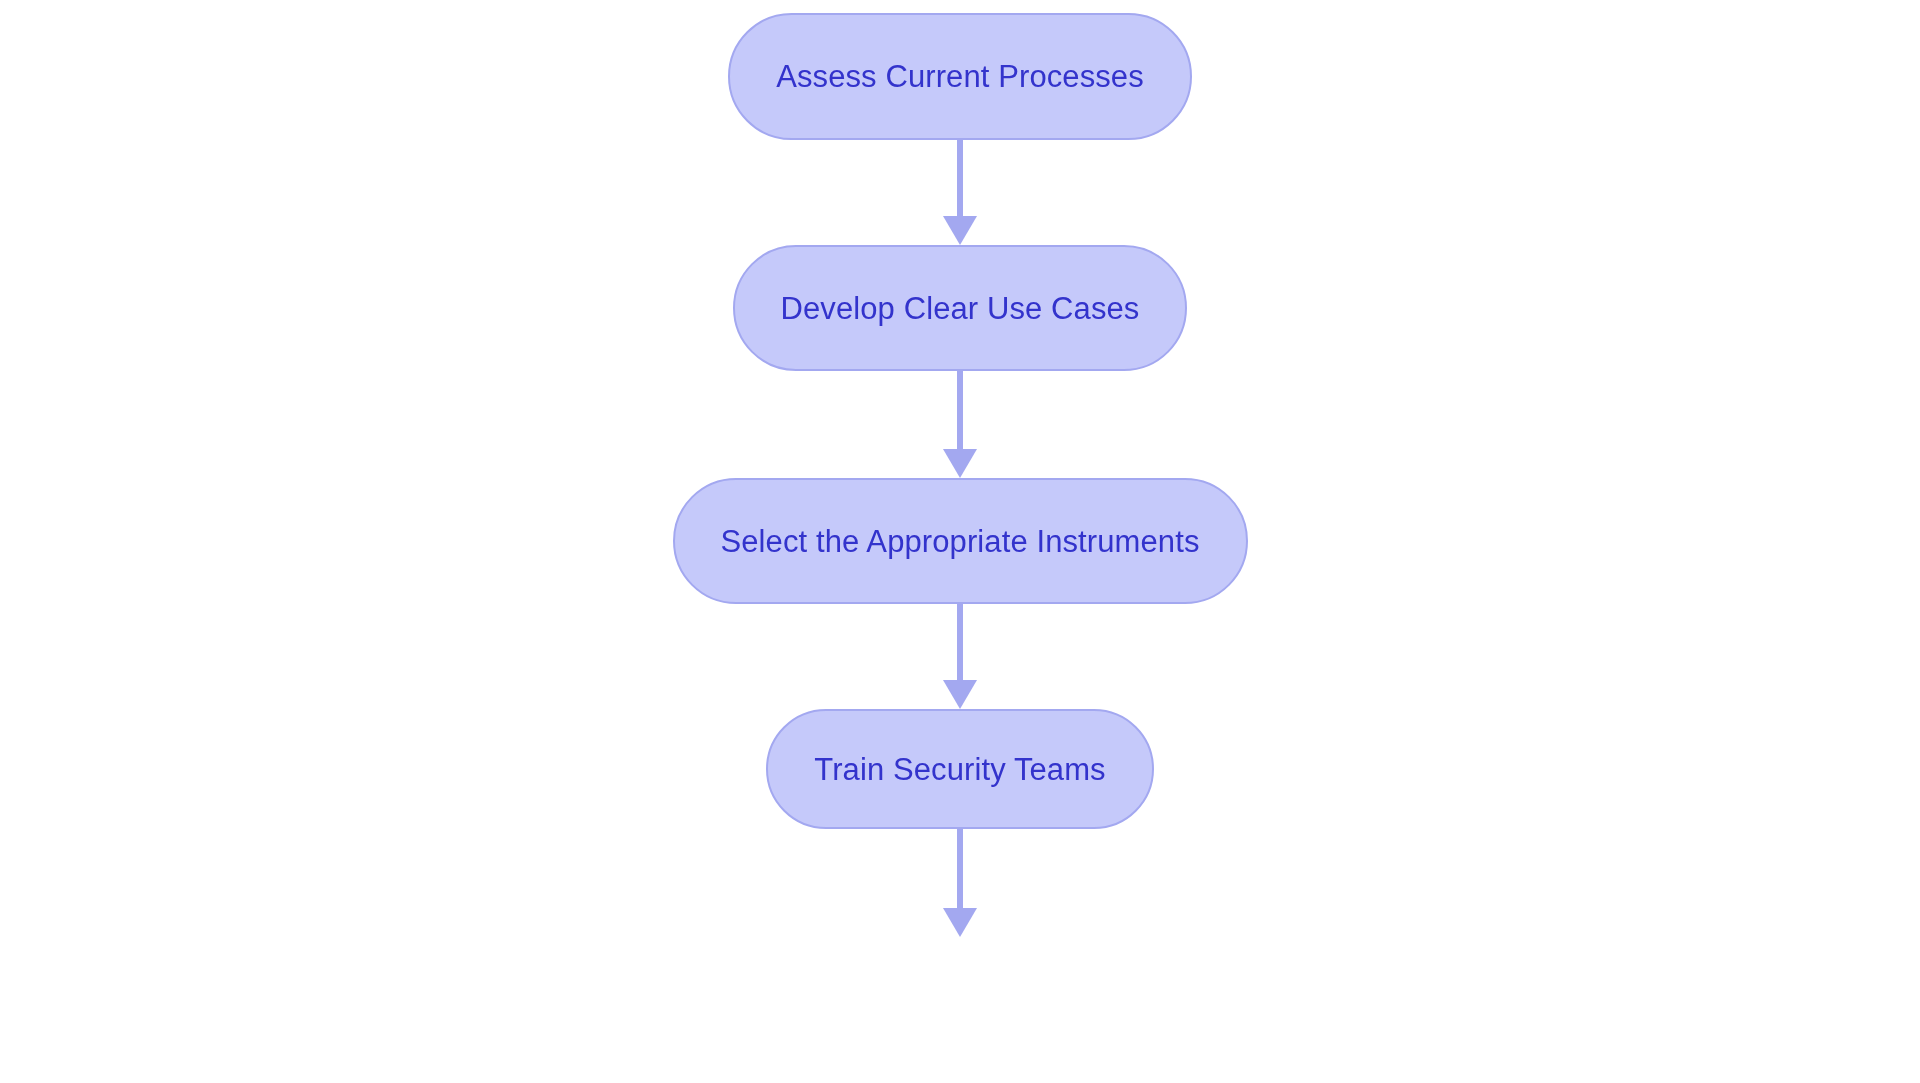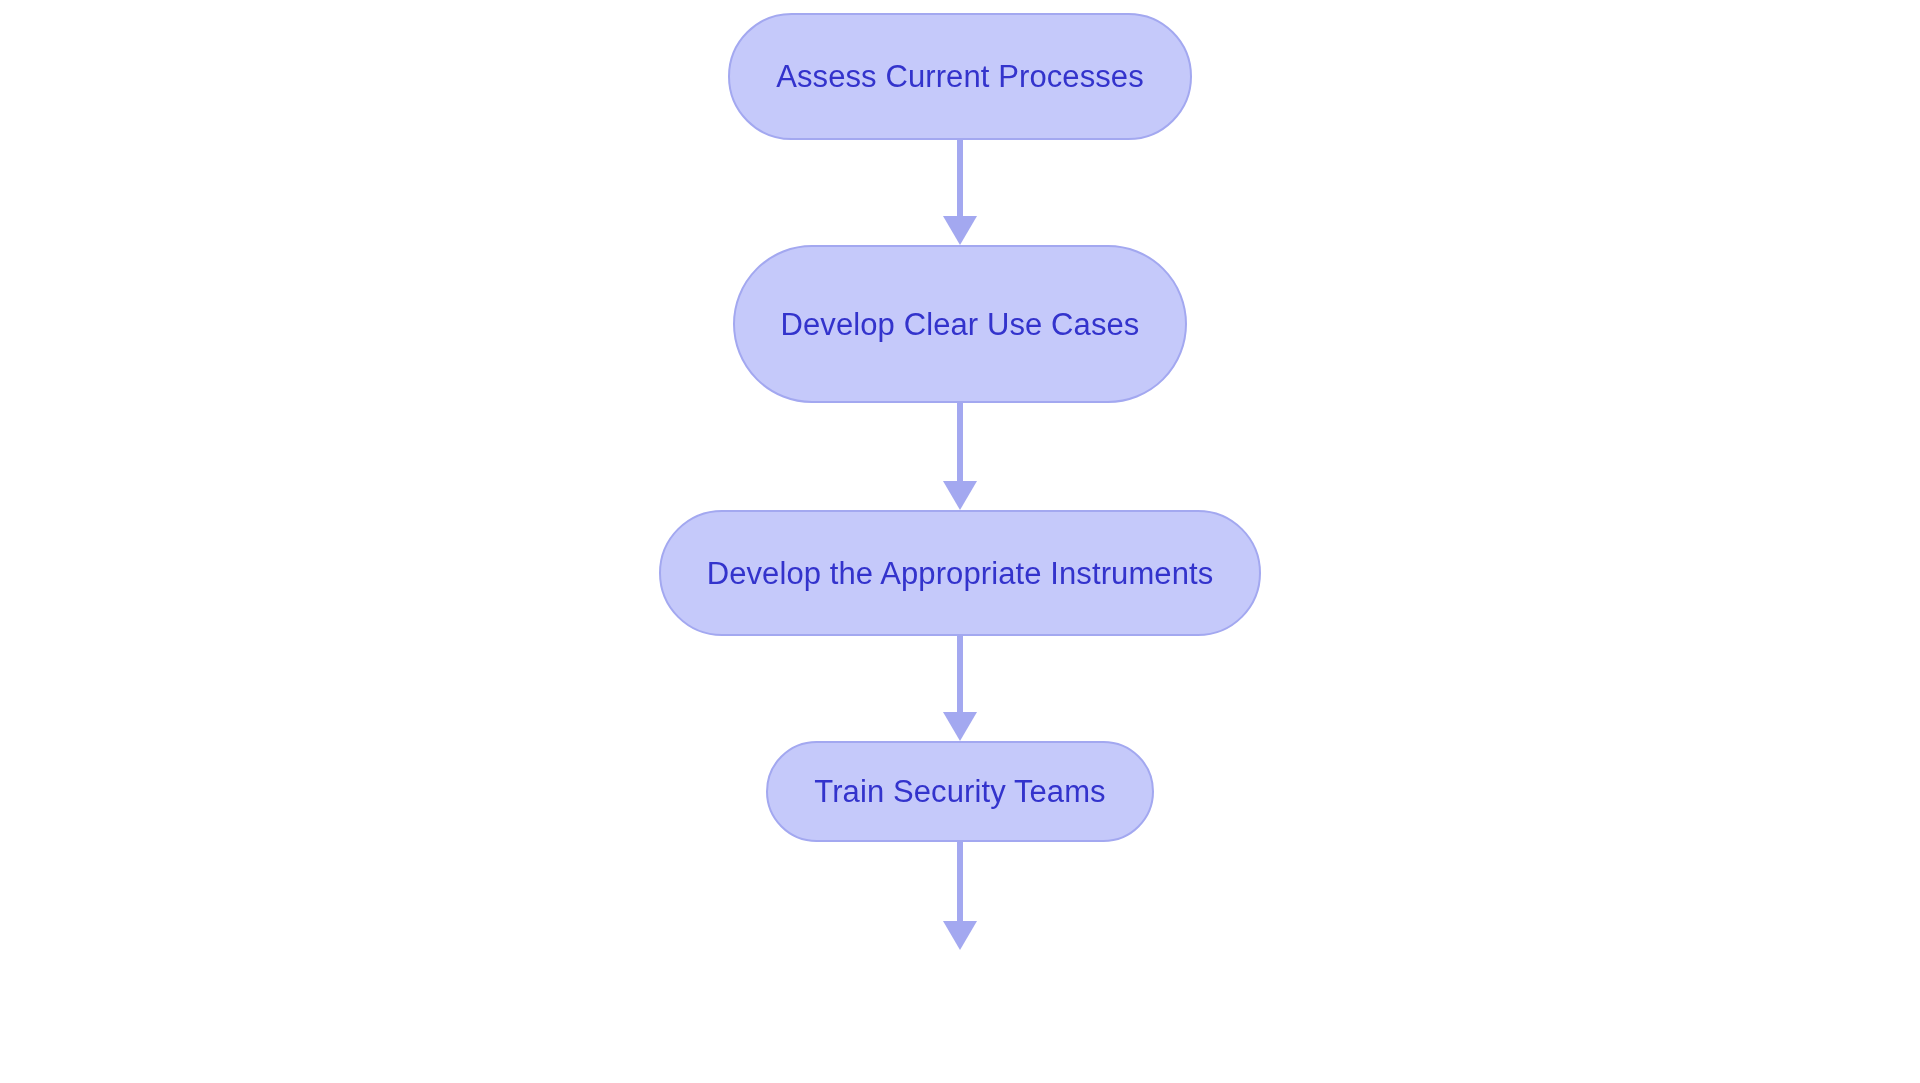--- a/index.html
+++ b/index.html
@@ -70,23 +70,23 @@
     width: 0;
     height: 0;
     border-left: 17px solid transparent;
     border-right: 17px solid transparent;
     border-top: 29px solid #a3a8f0;
     flex: 0 0 auto;
   }
 
   
   #step-0 { height: 127px; }
-  #step-1 { height: 158px; }
+  #step-1 { height: 126px; }
   #step-2 { height: 126px; }
-  #step-3 { height: 101px; }
+  #step-3 { height: 120px; }
   #step-4 { height: 125px; }
 
   #node-top-gap   { height: 13px; }
   #conn-0 { height: 105px; }
   #conn-1 { height: 107px; }
   #conn-2 { height: 105px; }
   #conn-3 { height: 108px; }
 </style>
 </head>
 <body>
@@ -108,21 +108,21 @@
     <div class="node" id="step-1" style="background: rgb(197, 201, 250); border-color: rgb(163, 168, 240); color: rgb(51, 51, 204);">
       <span class="node-label">Develop Clear Use Cases</span>
     </div>
 
     <div class="connector" id="conn-1">
       <div class="connector-line" style="background: rgb(163, 168, 240);"></div>
       <div class="connector-head" style="border-top-color: rgb(163, 168, 240);"></div>
     </div>
 
     <div class="node" id="step-2" style="background: rgb(197, 201, 250); border-color: rgb(163, 168, 240); color: rgb(51, 51, 204);">
-      <span class="node-label">Develop the Appropriate Instruments</span>
+      <span class="node-label">Select the Appropriate Instruments</span>
     </div>
 
     <div class="connector" id="conn-2">
       <div class="connector-line" style="background: rgb(163, 168, 240);"></div>
       <div class="connector-head" style="border-top-color: rgb(163, 168, 240);"></div>
     </div>
 
     <div class="node" id="step-3" style="background: rgb(197, 201, 250); border-color: rgb(163, 168, 240); color: rgb(51, 51, 204);">
       <span class="node-label">Train Security Teams</span>
     </div>

